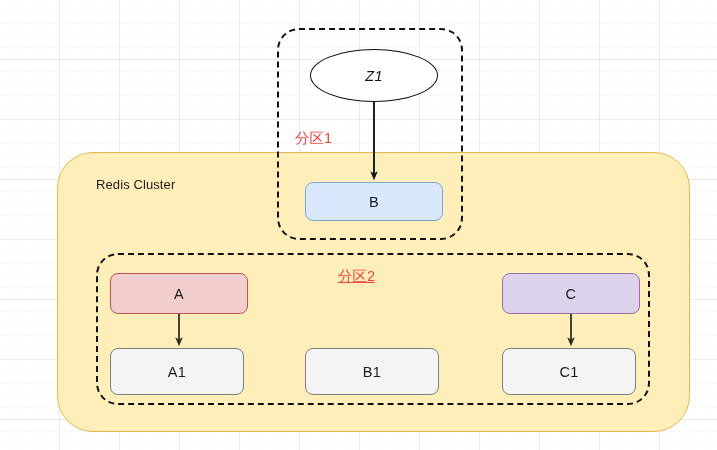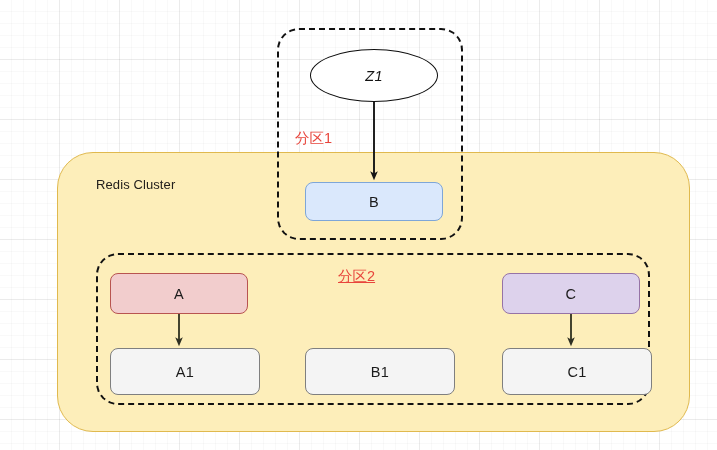--- a/index.html
+++ b/index.html
@@ -91,21 +91,21 @@
     left: 110px; top: 273px; width: 138px; height: 41px;
     background: #f2cdcd;
     border: 1.4px solid #b85450;
   }
   .node-c {
     left: 502px; top: 273px; width: 138px; height: 41px;
     background: #ddd2ec;
     border: 1.4px solid #9673a6;
   }
   .node-sub {
-    top: 348px; width: 150px; height: 47px;
+    top: 348px; width: 134px; height: 47px;
     background: #f4f4f4;
     border: 1.4px solid #7f7f7f;
   }
   #node-a1 { left: 110px; }
   #node-b1 { left: 305px; }
   #node-c1 { left: 502px; }
 
   .ellipse-z1 {
     position: absolute;
     left: 310px;

